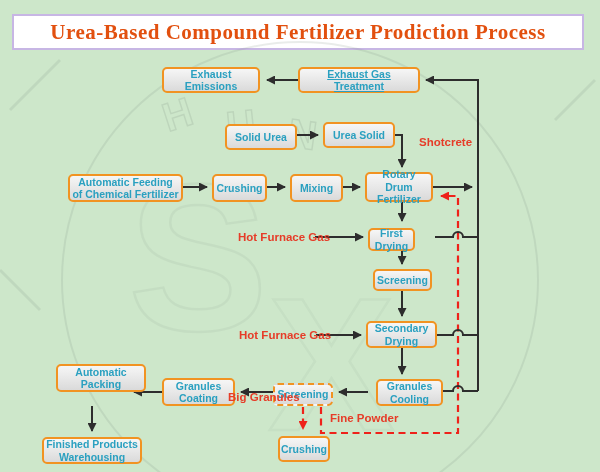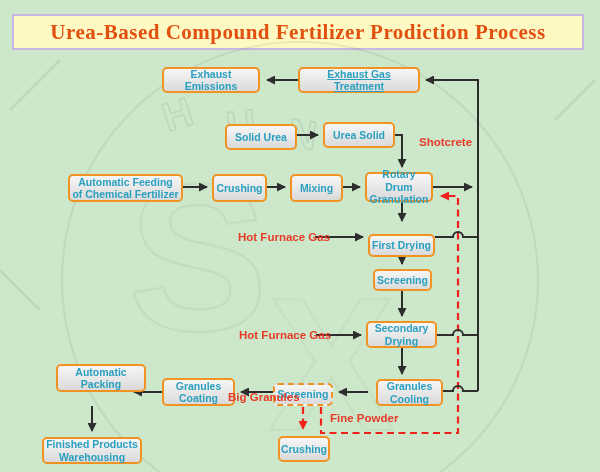--- a/index.html
+++ b/index.html
@@ -6,21 +6,21 @@
   .stage{
     position:relative;
     width:600px;height:472px;
     background:#cde7ca;
     overflow:hidden;
     font-family:"Liberation Sans", sans-serif;
   }
   
   .title-banner{
     position:absolute;left:12px;top:14px;width:572px;height:36px;
-    background:#fef9c3;
+    background:#ffffff;
     border:2px solid #c7b6e4;
     box-sizing:border-box;
     display:flex;align-items:center;justify-content:center;
   }
   .title-banner span{
     font-family:"Liberation Serif", serif;
     font-weight:bold;
     font-size:21px;
     color:#e2500f;
     letter-spacing:.5px;
@@ -113,22 +113,22 @@
     <span>Urea-Based Compound Fertilizer Prodiction Process</span>
   </div>
 
   <div class="node" style="left:162px;top:67px;width:98px;height:26px;">Exhaust Emissions</div>
   <div class="node" style="left:298px;top:67px;width:122px;height:26px;text-decoration:underline;">Exhaust Gas Treatment</div>
   <div class="node" style="left:225px;top:124px;width:72px;height:26px;">Solid Urea</div>
   <div class="node" style="left:323px;top:122px;width:72px;height:26px;">Urea Solid</div>
   <div class="node" style="left:68px;top:174px;width:115px;height:28px;">Automatic Feeding of Chemical Fertilizer</div>
   <div class="node" style="left:212px;top:174px;width:55px;height:28px;">Crushing</div>
   <div class="node" style="left:290px;top:174px;width:53px;height:28px;">Mixing</div>
-  <div class="node" style="left:365px;top:172px;width:68px;height:30px;">Rotary Drum Granulation</div>
-  <div class="node" style="left:368px;top:234px;width:67px;height:23px;">First Drying</div>
+  <div class="node" style="left:365px;top:172px;width:68px;height:30px;">Rotary Drum Fertilizer</div>
+  <div class="node" style="left:368px;top:228px;width:47px;height:23px;">First Drying</div>
   <div class="node" style="left:373px;top:269px;width:59px;height:22px;">Screening</div>
   <div class="node" style="left:366px;top:321px;width:71px;height:27px;">Secondary Drying</div>
   <div class="node" style="left:376px;top:379px;width:67px;height:27px;">Granules Cooling</div>
   <div class="node dashed" style="left:273px;top:383px;width:60px;height:23px;">Screening</div>
   <div class="node" style="left:162px;top:378px;width:73px;height:28px;">Granules Coating</div>
   <div class="node" style="left:56px;top:364px;width:90px;height:28px;">Automatic Packing</div>
   <div class="node" style="left:42px;top:437px;width:100px;height:27px;">Finished Products Warehousing</div>
   <div class="node" style="left:278px;top:436px;width:52px;height:26px;">Crushing</div>
 
   <div class="rlabel" style="left:407px;top:136px;margin-left:12px;">Shotcrete</div>

